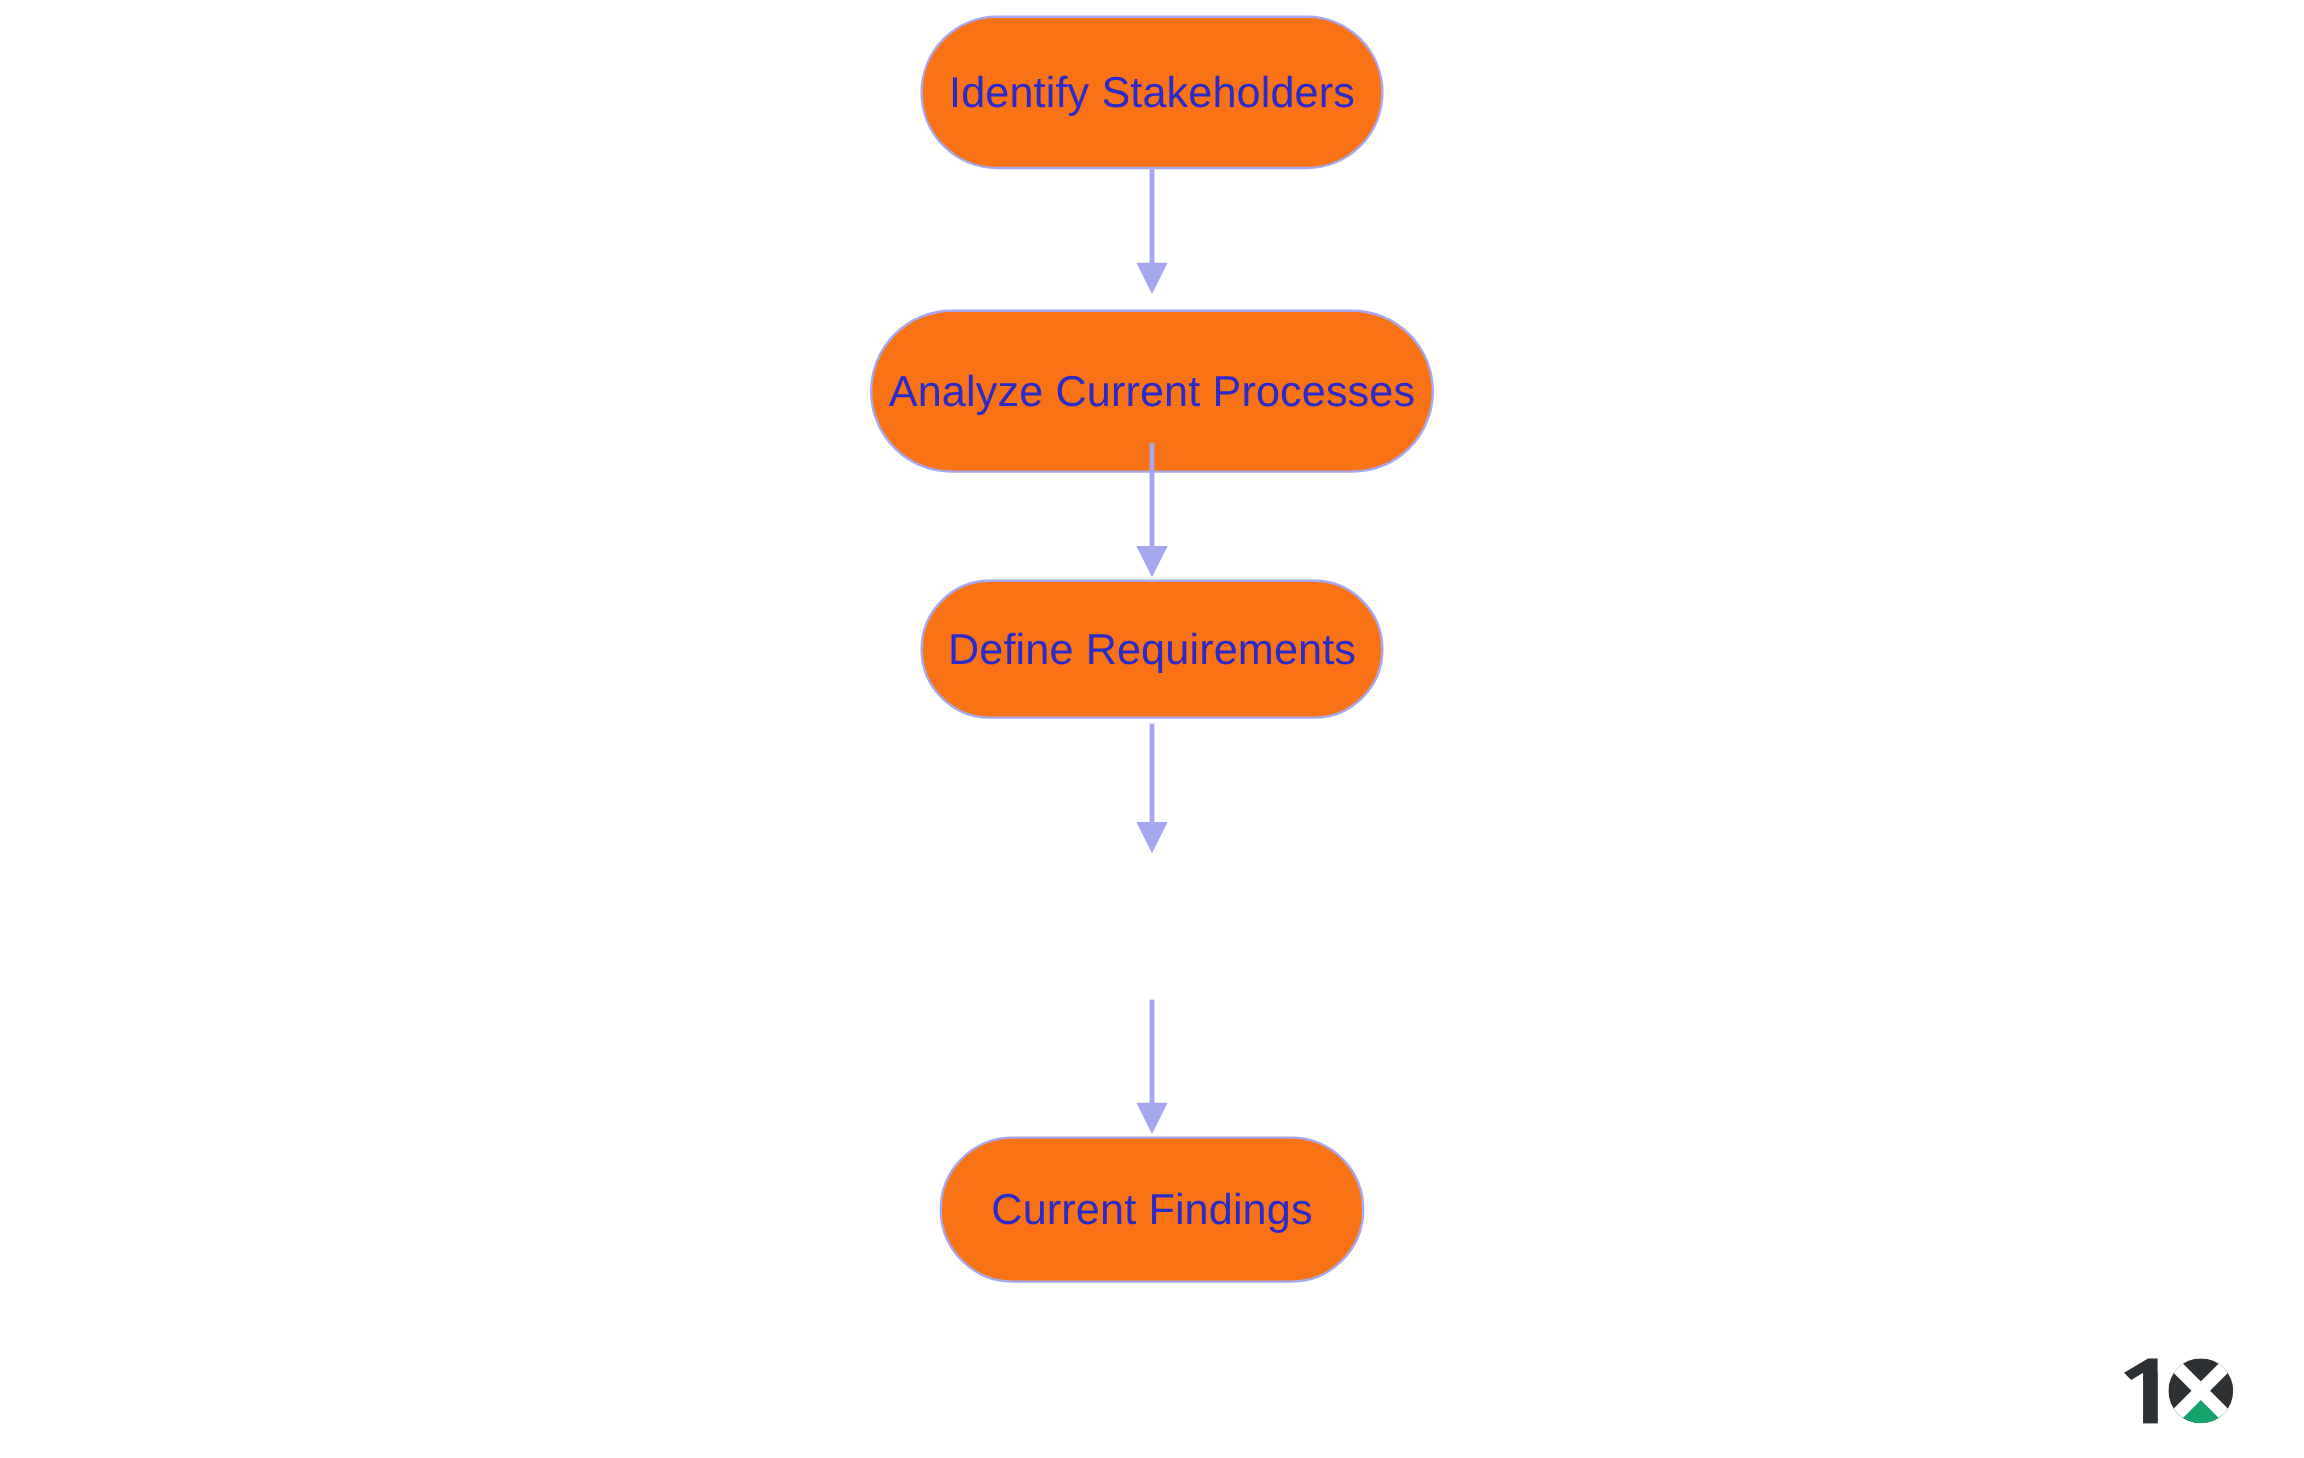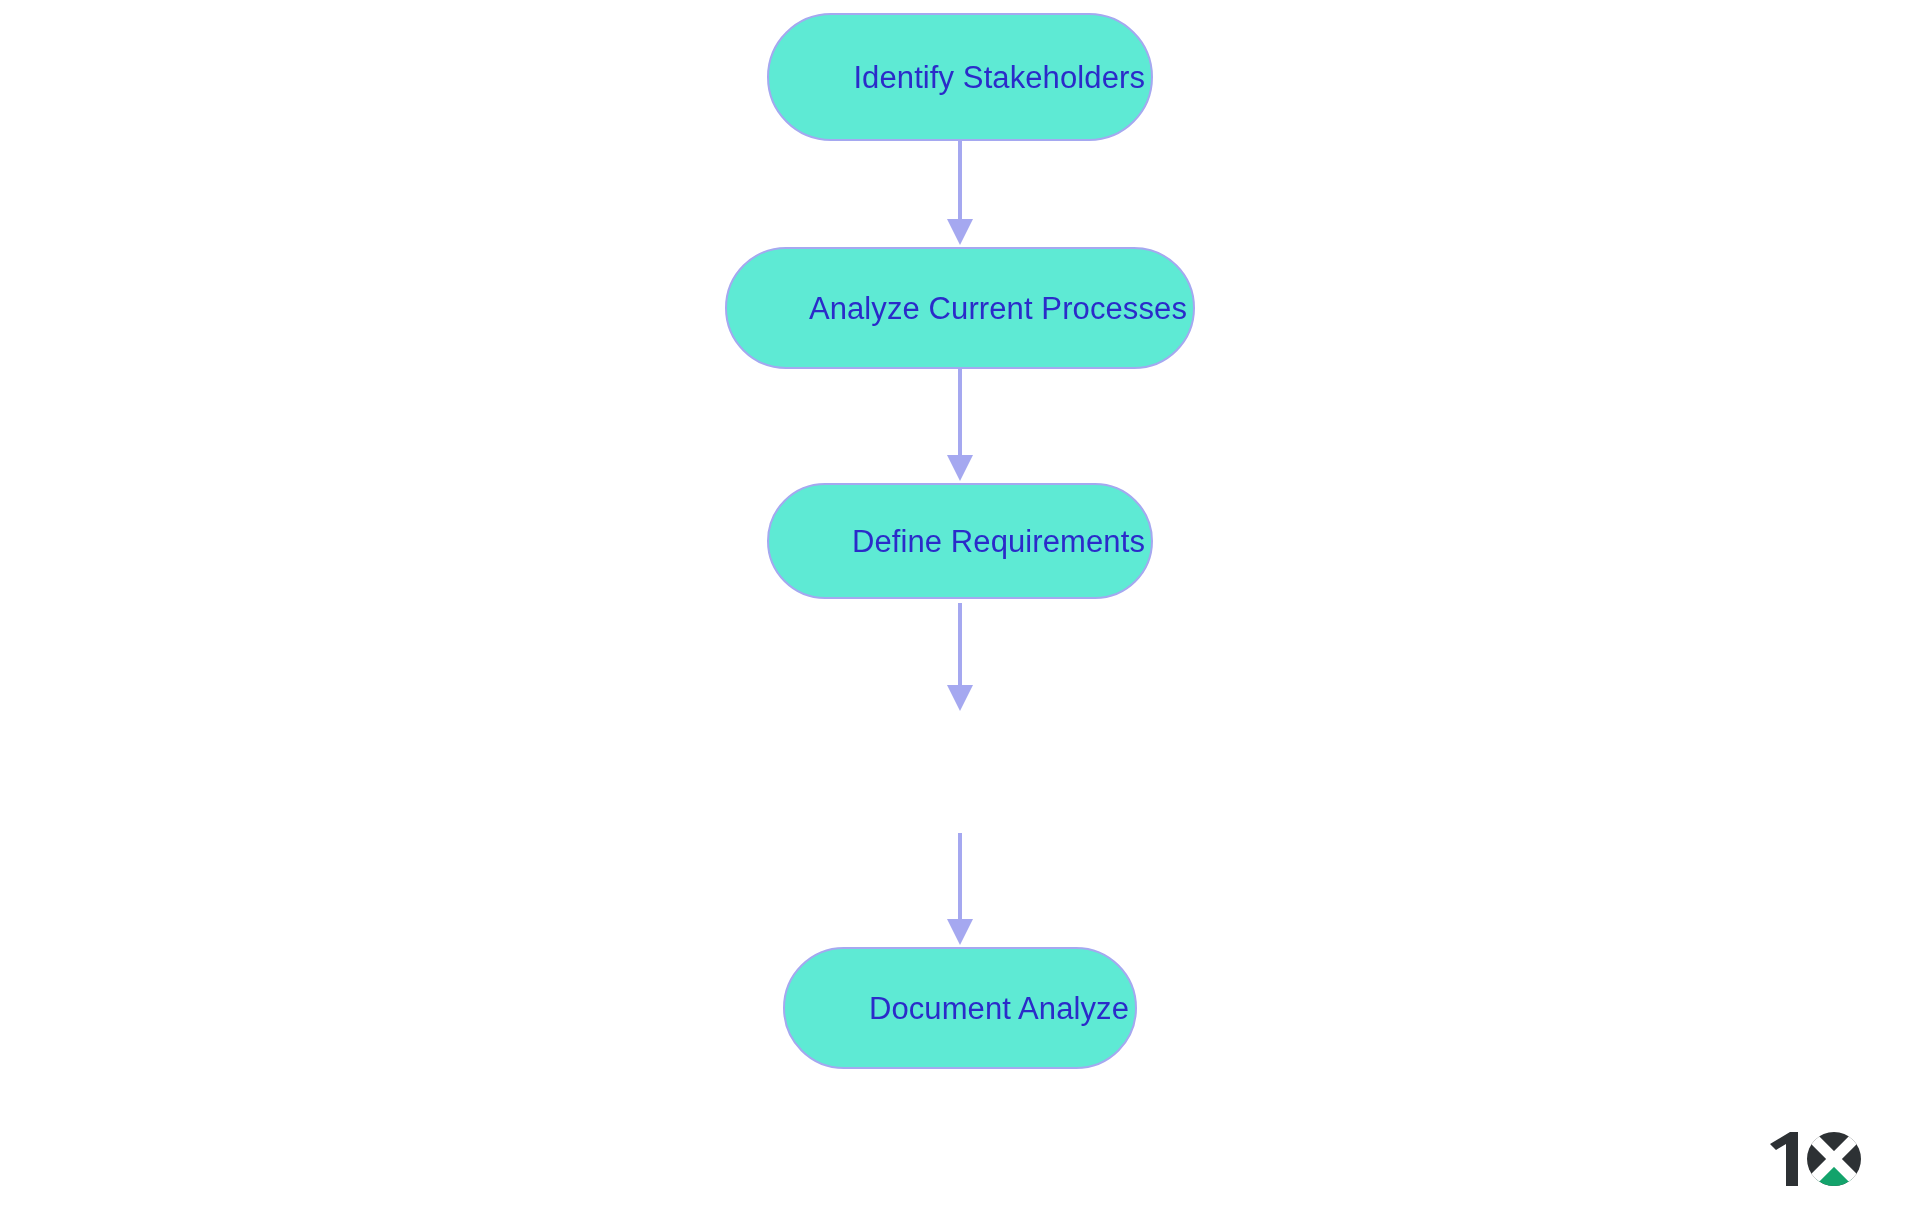--- a/index.html
+++ b/index.html
@@ -30,28 +30,28 @@
     position: absolute;
     left: 0;
     top: 0;
     width: 1920px;
     height: 1100px;
   }
 
   .node {
     position: absolute;
     box-sizing: border-box;
-    background: #5eead4;
+    background: #f97316;
     border: 2px solid #a5a8f0;
     border-radius: 999px;
     display: flex;
     align-items: center;
-    justify-content: flex-end;
+    justify-content: center;
     color: #2b2bc9;
-    font-size: 31px;
+    font-size: 36px;
     font-weight: 400;
     letter-spacing: 0.1px;
     white-space: nowrap;
     user-select: none;
   }
 
   .node-label {
     color: #2b2bc9;
     line-height: 1;
     padding: 0 6px;
@@ -89,21 +89,21 @@
       <span class="node-label">Identify Stakeholders</span>
     </div>
 
     <div class="connector" style="left:960px; top:141px; height:106px;">
       <svg width="40" height="106" viewBox="0 0 40 106" aria-hidden="true">
         <line x1="20" y1="0" x2="20" y2="86" stroke="#a5a8f0" stroke-width="4" stroke-linecap="butt"></line>
         <polygon points="20,104 7,78 33,78" fill="#a5a8f0"></polygon>
       </svg>
     </div>
 
-    <div class="node" style="left:725px; top:247px; width:470px; height:122px;">
+    <div class="node" style="left:725px; top:258px; width:470px; height:136px;">
       <span class="node-label">Analyze Current Processes</span>
     </div>
 
     <div class="connector" style="left:960px; top:369px; height:114px;">
       <svg width="40" height="114" viewBox="0 0 40 114" aria-hidden="true">
         <line x1="20" y1="0" x2="20" y2="94" stroke="#a5a8f0" stroke-width="4" stroke-linecap="butt"></line>
         <polygon points="20,112 7,86 33,86" fill="#a5a8f0"></polygon>
       </svg>
     </div>
 
@@ -120,21 +120,21 @@
 
 
     <div class="connector" style="left:960px; top:833px; height:114px;">
       <svg width="40" height="114" viewBox="0 0 40 114" aria-hidden="true">
         <line x1="20" y1="0" x2="20" y2="94" stroke="#a5a8f0" stroke-width="4" stroke-linecap="butt"></line>
         <polygon points="20,112 7,86 33,86" fill="#a5a8f0"></polygon>
       </svg>
     </div>
 
     <div class="node" style="left:783px; top:947px; width:354px; height:122px;">
-      <span class="node-label">Document Analyze</span>
+      <span class="node-label">Current Findings</span>
     </div>
 
   </div>
 
   <div class="logo" style="left:1768px; top:1128px; width:100px; height:62px;">
     <svg width="100" height="62" viewBox="0 0 100 62" aria-hidden="true">
 
       <g>
         <path d="M2 16 L22 4 L30 4 L30 58 L18 58 L18 16 L8 22 Z" fill="#2d3134"></path>
         <rect x="18" y="16" width="12" height="42" fill="#2d3134"></rect>

